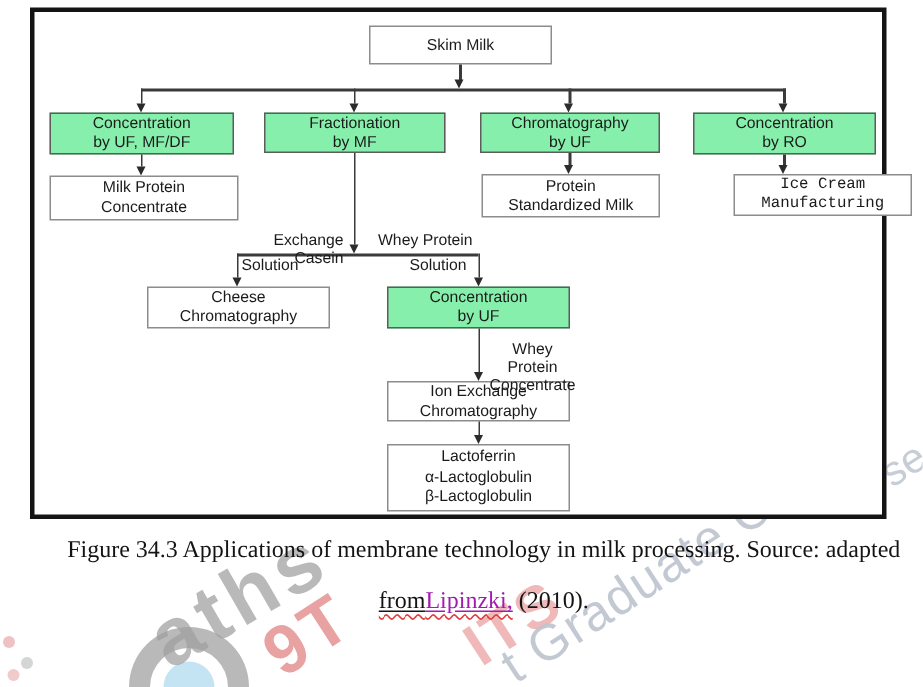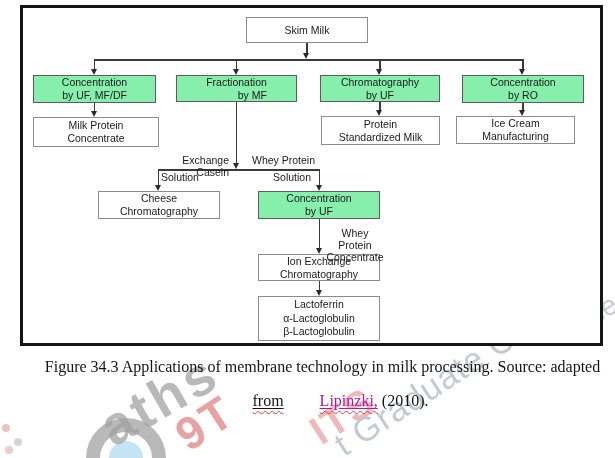--- a/index.html
+++ b/index.html
@@ -36,21 +36,21 @@
     font-size:40px;font-weight:bold;color:rgba(218,88,88,.42);
     transform:rotate(-33deg);transform-origin:0 50%;letter-spacing:2px;
   }
   .wm-speckle{
     width:8px;height:8px;border-radius:50%;background:rgba(210,80,80,.35);
     box-shadow:12px 14px 0 rgba(150,150,150,.4), 3px 22px 0 rgba(210,80,80,.3);
   }
   
   .frame{
     position:absolute;left:20px;top:5px;width:565px;height:335px;
-    border:3px solid #141414;background:#ffffff;z-index:2;box-sizing:content-box;padding-left:12px;
+    border:3px solid #141414;background:#ffffff;z-index:2;box-sizing:content-box;
   }
   .node{
     position:absolute;display:flex;align-items:center;justify-content:center;
     text-align:center;font-size:10.5px;line-height:1.2;color:#1a1a1a;
     white-space:pre-line;background:#ffffff;border:1.5px solid #8c8c8c;
     box-sizing:border-box;
   }
   .node.gray{background:#86efac;border-color:#5c5c5c;}
   .line{position:absolute;background:#3a3a3a;}
   .arrow-down{
@@ -65,21 +65,21 @@
   
   .caption-line{
     position:absolute;left:0;width:615px;text-align:center;z-index:3;
     font-family:"Liberation Serif", serif;font-size:16px;color:#141414;padding-left:15px;
   }
   .wavy-wrap{
     text-decoration-line:underline;text-decoration-style:wavy;
     text-decoration-color:#e23b3b;text-decoration-thickness:1px;
     text-underline-offset:4px;
   }
-  .u-solid{text-decoration:underline;text-decoration-style:solid;text-underline-offset:2px;margin-left:36px;}
+  .u-solid{text-decoration:underline;text-decoration-style:solid;text-underline-offset:2px;}
   .cap-link{color:#a21caf;cursor:pointer;}
 </style>
 </head>
 <body>
 
 <div class="page">
 
   <div class="wm wm-oring" style="left:86px;top:418px;"></div>
   <div class="wm wm-gray-big" style="left:104px;top:400px;">aths</div>
   <div class="wm wm-red1" style="left:180px;top:412px;">9T</div>
@@ -87,32 +87,32 @@
   <div class="wm wm-gray-diag" style="left:338px;top:428px;">t Graduate C</div>
   <div class="wm wm-gray-frag" style="left:590px;top:302px;">se</div>
   <div class="wm wm-speckle" style="left:2px;top:424px;"></div>
 
   <div class="frame">
 
     <div class="node" style="left:223px;top:9px;width:122px;height:26px;">Skim Milk</div>
 
     <div class="node gray" style="left:10px;top:67px;width:123px;height:28px;">Concentration
 by UF, MF/DF</div>
-    <div class="node gray" style="left:153px;top:67px;width:121px;height:27px;text-align:right;">Fractionation
+    <div class="node gray" style="left:153px;top:67px;width:121px;height:27px;">Fractionation
 by MF</div>
     <div class="node gray" style="left:297px;top:67px;width:120px;height:27px;">Chromatography
 by UF</div>
     <div class="node gray" style="left:439px;top:67px;width:122px;height:28px;">Concentration
 by RO</div>
 
     <div class="node" style="left:10px;top:109px;width:126px;height:30px;">Milk Protein
 Concentrate</div>
     <div class="node" style="left:298px;top:108px;width:119px;height:29px;">Protein
 Standardized Milk</div>
-    <div class="node" style="left:433px;top:108px;width:119px;height:28px;">Ice Cream
+    <div class="node" style="left:466px;top:108px;width:119px;height:28px;font-family:Liberation Mono, monospace;">Ice Cream
 Manufacturing</div>
 
     <div class="node" style="left:75px;top:183px;width:122px;height:28px;">Cheese
 Chromatography</div>
     <div class="node gray" style="left:235px;top:183px;width:122px;height:28px;">Concentration
 by UF</div>
 
     <div class="node" style="left:235px;top:288px;width:122px;height:45px;line-height:1.3;">Lactoferrin
 α-Lactoglobulin
 β-Lactoglobulin</div>

